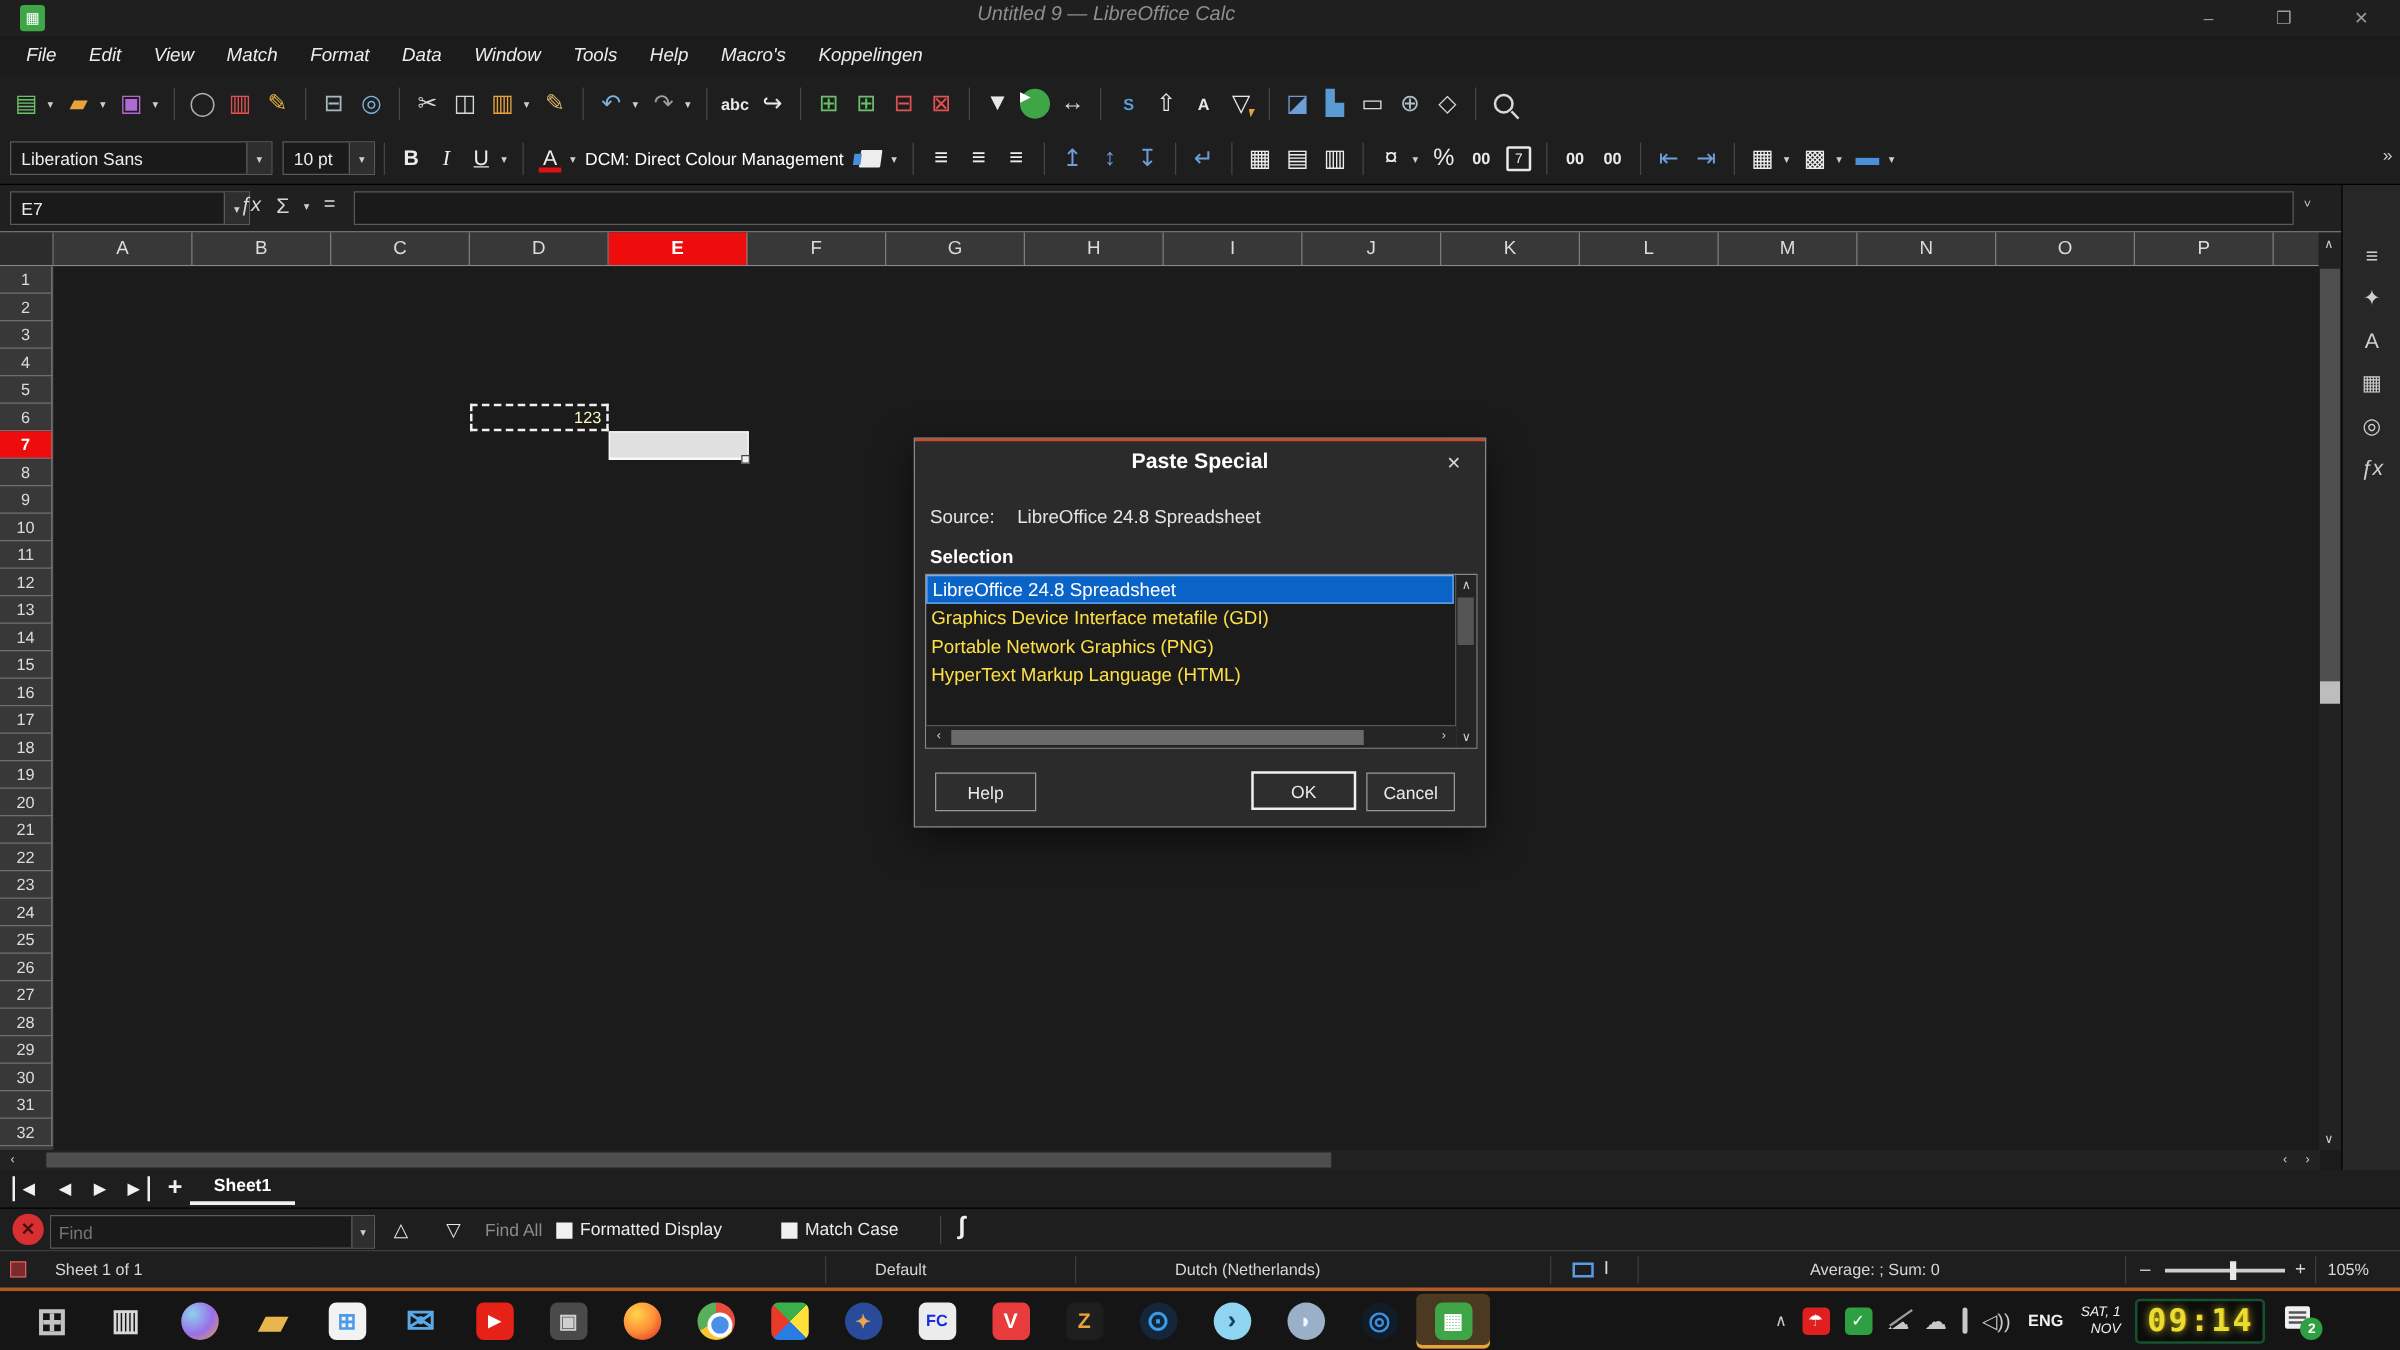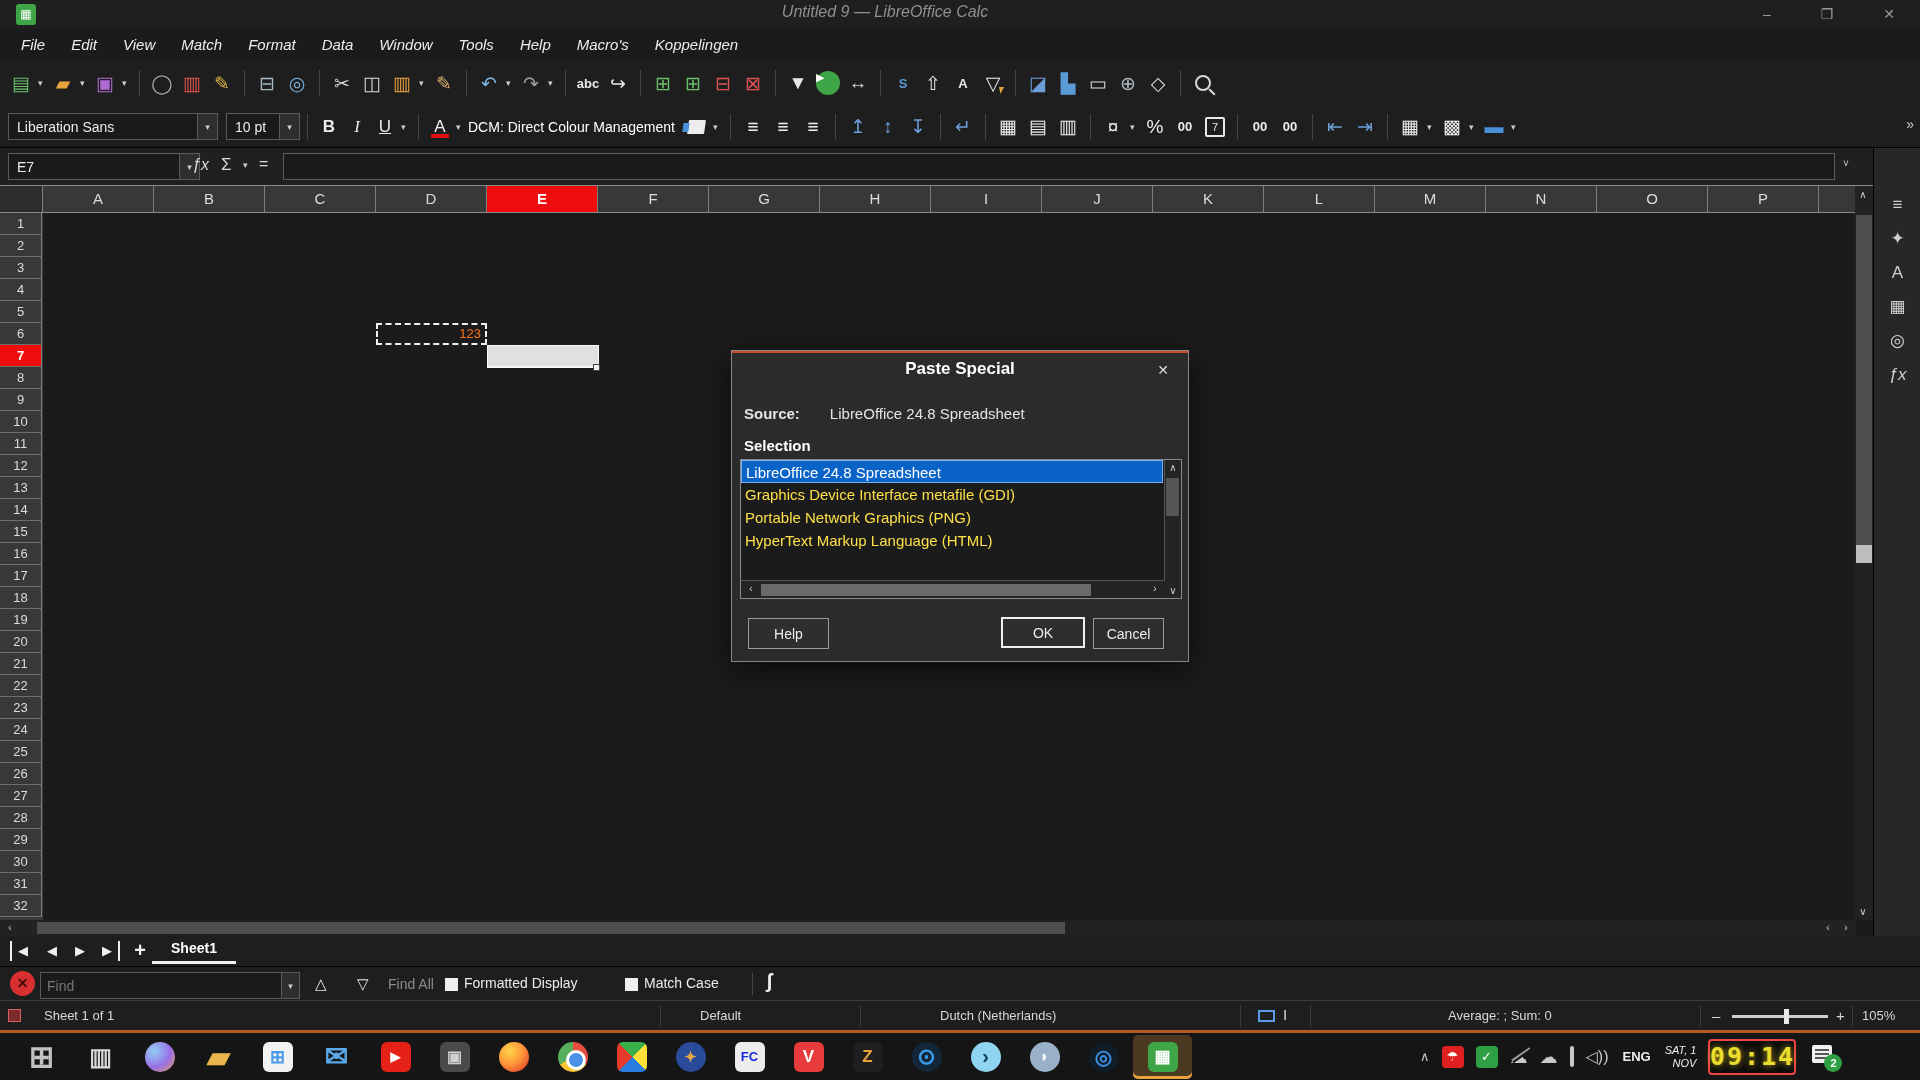--- a/index.html
+++ b/index.html
@@ -54,41 +54,41 @@
   
   #corner { left:0; top:186px; width:43px; height:27px; background:#2c2c2c; border-bottom:1px solid #8a8a8a; border-right:1px solid #808080; }
   #colheaders { left:43px; top:186px; width:1812px; height:27px; display:flex; background:#383838; border-bottom:1px solid #8a8a8a; }
   .colh { width:111px; height:26px; text-align:center; line-height:26px; font-size:15px; color:#dcdcdc; border-right:1px solid #7d7d7d; }
   .colh.sel { background:#ee0c0c; color:#fff; font-weight:bold; }
   #rowheaders { left:0; top:213px; width:43px; height:707px; overflow:hidden; background:#383838; }
   .rowh { width:42px; height:22px; text-align:center; line-height:22px; font-size:13px; color:#dcdcdc; border-bottom:1px solid #6f6f6f; border-right:1px solid #808080; }
   .rowh.sel { background:#ee0c0c; color:#fff; font-weight:bold; }
   #gridarea { left:43px; top:213px; width:1812px; height:707px; background:#1b1b1b; }
 
-  #copied-cell { left:376px; top:323px; width:111px; height:22px; border:2px dashed #f0f0f0; text-align:right; font-size:13px; line-height:18px; padding-right:4px; color:#f97316; }
+  #copied-cell { left:376px; top:323px; width:111px; height:22px; border:2px dashed #f0f0f0; text-align:right; font-size:13px; line-height:18px; padding-right:4px; color:#fef9c3; }
   #cursor-cell { left:487px; top:345px; width:112px; height:23px; background:#e0e0e0; border:1px solid #f8f8f8; border-bottom:2px solid #f8f8f8; }
   #fill-handle { left:593px; top:364px; width:7px; height:7px; background:#f0f0f0; border:1px solid #444; }
 
   
   #vscroll { left:1855px; top:186px; width:18px; height:734px; background:#222; }
   #vthumb { left:1856px; top:215px; width:16px; height:330px; background:#4e4e4e; }
   #vthumb-cap { left:1856px; top:545px; width:16px; height:18px; background:#bdbdbd; }
   .scr-arr { color:#cfcfcf; font-size:10px; text-align:center; width:16px; }
   #hscroll { left:0; top:920px; width:1856px; height:16px; background:#222; }
   #hthumb { left:37px; top:922px; width:1028px; height:12px; background:#4e4e4e; }
   #sidebar { left:1873px; top:148px; width:47px; height:788px; background:#272727; border-left:1px solid #000; }
   .sb-icon { width:47px; height:34px; text-align:center; line-height:34px; font-size:17px; color:#cfcfcf; }
 
   
   #dialog { left:731px; top:350px; width:458px; height:312px; background:#2b2b2b; border:1px solid #888; box-shadow:0 8px 30px rgba(0,0,0,.6); }
   #dlg-accent { left:0; top:0; width:456px; height:2px; background:#cc4a2a; }
   #dlg-title { left:0; top:8px; width:456px; text-align:center; font-size:17px; font-weight:bold; color:#fff; }
   #dlg-close { left:420px; top:8px; width:22px; height:22px; text-align:center; line-height:22px; font-size:14px; color:#d8d8d8; }
   #dlg-source { left:12px; top:54px; font-size:15px; color:#e4e4e4; }
-  #dlg-source b { font-weight:bold; margin-right:30px; }
+  #dlg-source b { font-weight:normal; margin-right:18px; }
   #dlg-selection { left:12px; top:86px; font-size:15px; font-weight:bold; color:#fff; }
   #pslistbox { left:8px; top:108px; width:442px; height:140px; background:#1b1b1b; border:1px solid #8a8a8a; }
   .psitem { width:422px; height:23px; line-height:23px; font-size:15px; color:#fde047; padding-left:4px; white-space:nowrap; overflow:hidden; }
   .psitem.sel { background:#0a64c8; color:#fff; border:1px solid #7ab0f0; }
   #ps-vscroll { position:absolute; right:0; top:0; width:17px; height:138px; background:#242424; border-left:1px solid #555; }
   #ps-vthumb { position:absolute; right:2px; top:18px; width:13px; height:38px; background:#555; }
   #ps-hscroll { position:absolute; left:0; bottom:0; width:424px; height:18px; background:#242424; border-top:1px solid #555; }
   #ps-hthumb { position:absolute; left:20px; top:3px; width:330px; height:12px; background:#6a6a6a; }
   .btn { height:31px; background:#2e2e2e; border:1px solid #9a9a9a; color:#ececec; font-size:14px; text-align:center; display:flex; align-items:center; justify-content:center; }
   #btn-help { left:16px; top:267px; width:81px; }
@@ -135,21 +135,21 @@
   .appicon.square { border-radius:6px; }
   .chrome { border-radius:50%; background:conic-gradient(#e84c3d 0 120deg,#f8c633 0 240deg,#58b05c 0 360deg); position:relative; }
   .chrome::after { content:""; position:absolute; left:8px; top:8px; width:14px; height:14px; border-radius:50%; background:#4a8fe8; border:3px solid #fff; }
   .tray { position:absolute; top:0; height:47px; display:flex; align-items:center; color:#d8d8d8; }
   .tray-ico { margin:0 6px; font-size:16px; color:#c8c8c8; position:relative; }
   .badge-sq { width:22px; height:22px; border-radius:4px; color:#fff; font-size:13px; text-align:center; line-height:22px; }
   #cloud-off::after { content:""; position:absolute; left:1px; top:9px; width:22px; height:2px; background:#151515; box-shadow:0 -2px 0 #9a9a9a; transform:rotate(-35deg); }
   #tray-monitor { width:20px; height:15px; border:2px solid #c8c8c8; border-radius:2px; }
   #tray-eng { font-weight:bold; font-size:13px; margin:0 8px; color:#f0f0f0; }
   #tray-date { font-style:italic; font-size:11px; text-align:right; line-height:13px; margin:0 6px; color:#f0f0f0; }
-  #clock { width:88px; height:36px; background:#0c0c0c; border:2px solid #ef4444; border-radius:4px; display:flex; align-items:center; justify-content:center; margin:0 6px; }
+  #clock { width:104px; height:36px; background:#0c0c0c; border:2px solid #14532d; border-radius:4px; display:flex; align-items:center; justify-content:center; margin:0 6px; }
   #clock span { font-family:"DejaVu Sans Mono", monospace; font-weight:bold; font-size:25px; color:#e8de2e; letter-spacing:2px; text-shadow:0 0 7px rgba(235,220,40,.8), 1px 0 0 #8a3a10; }
   #notif { position:relative; width:26px; height:24px; margin-left:10px; }
   #notif-sheet { position:absolute; left:0; top:0; width:20px; height:18px; background:#f0f0f0; border-radius:2px; }
   #notif-sheet::after { content:""; position:absolute; left:3px; top:4px; width:14px; height:2px; background:#555; box-shadow:0 4px 0 #555, 0 8px 0 #555; }
   #notif-badge { position:absolute; right:-4px; bottom:-3px; width:18px; height:18px; border-radius:50%; background:#2ea043; color:#fff; font-size:11px; font-weight:bold; text-align:center; line-height:18px; }
 </style>
 </head>
 <body>
 
 <div id="screen">

